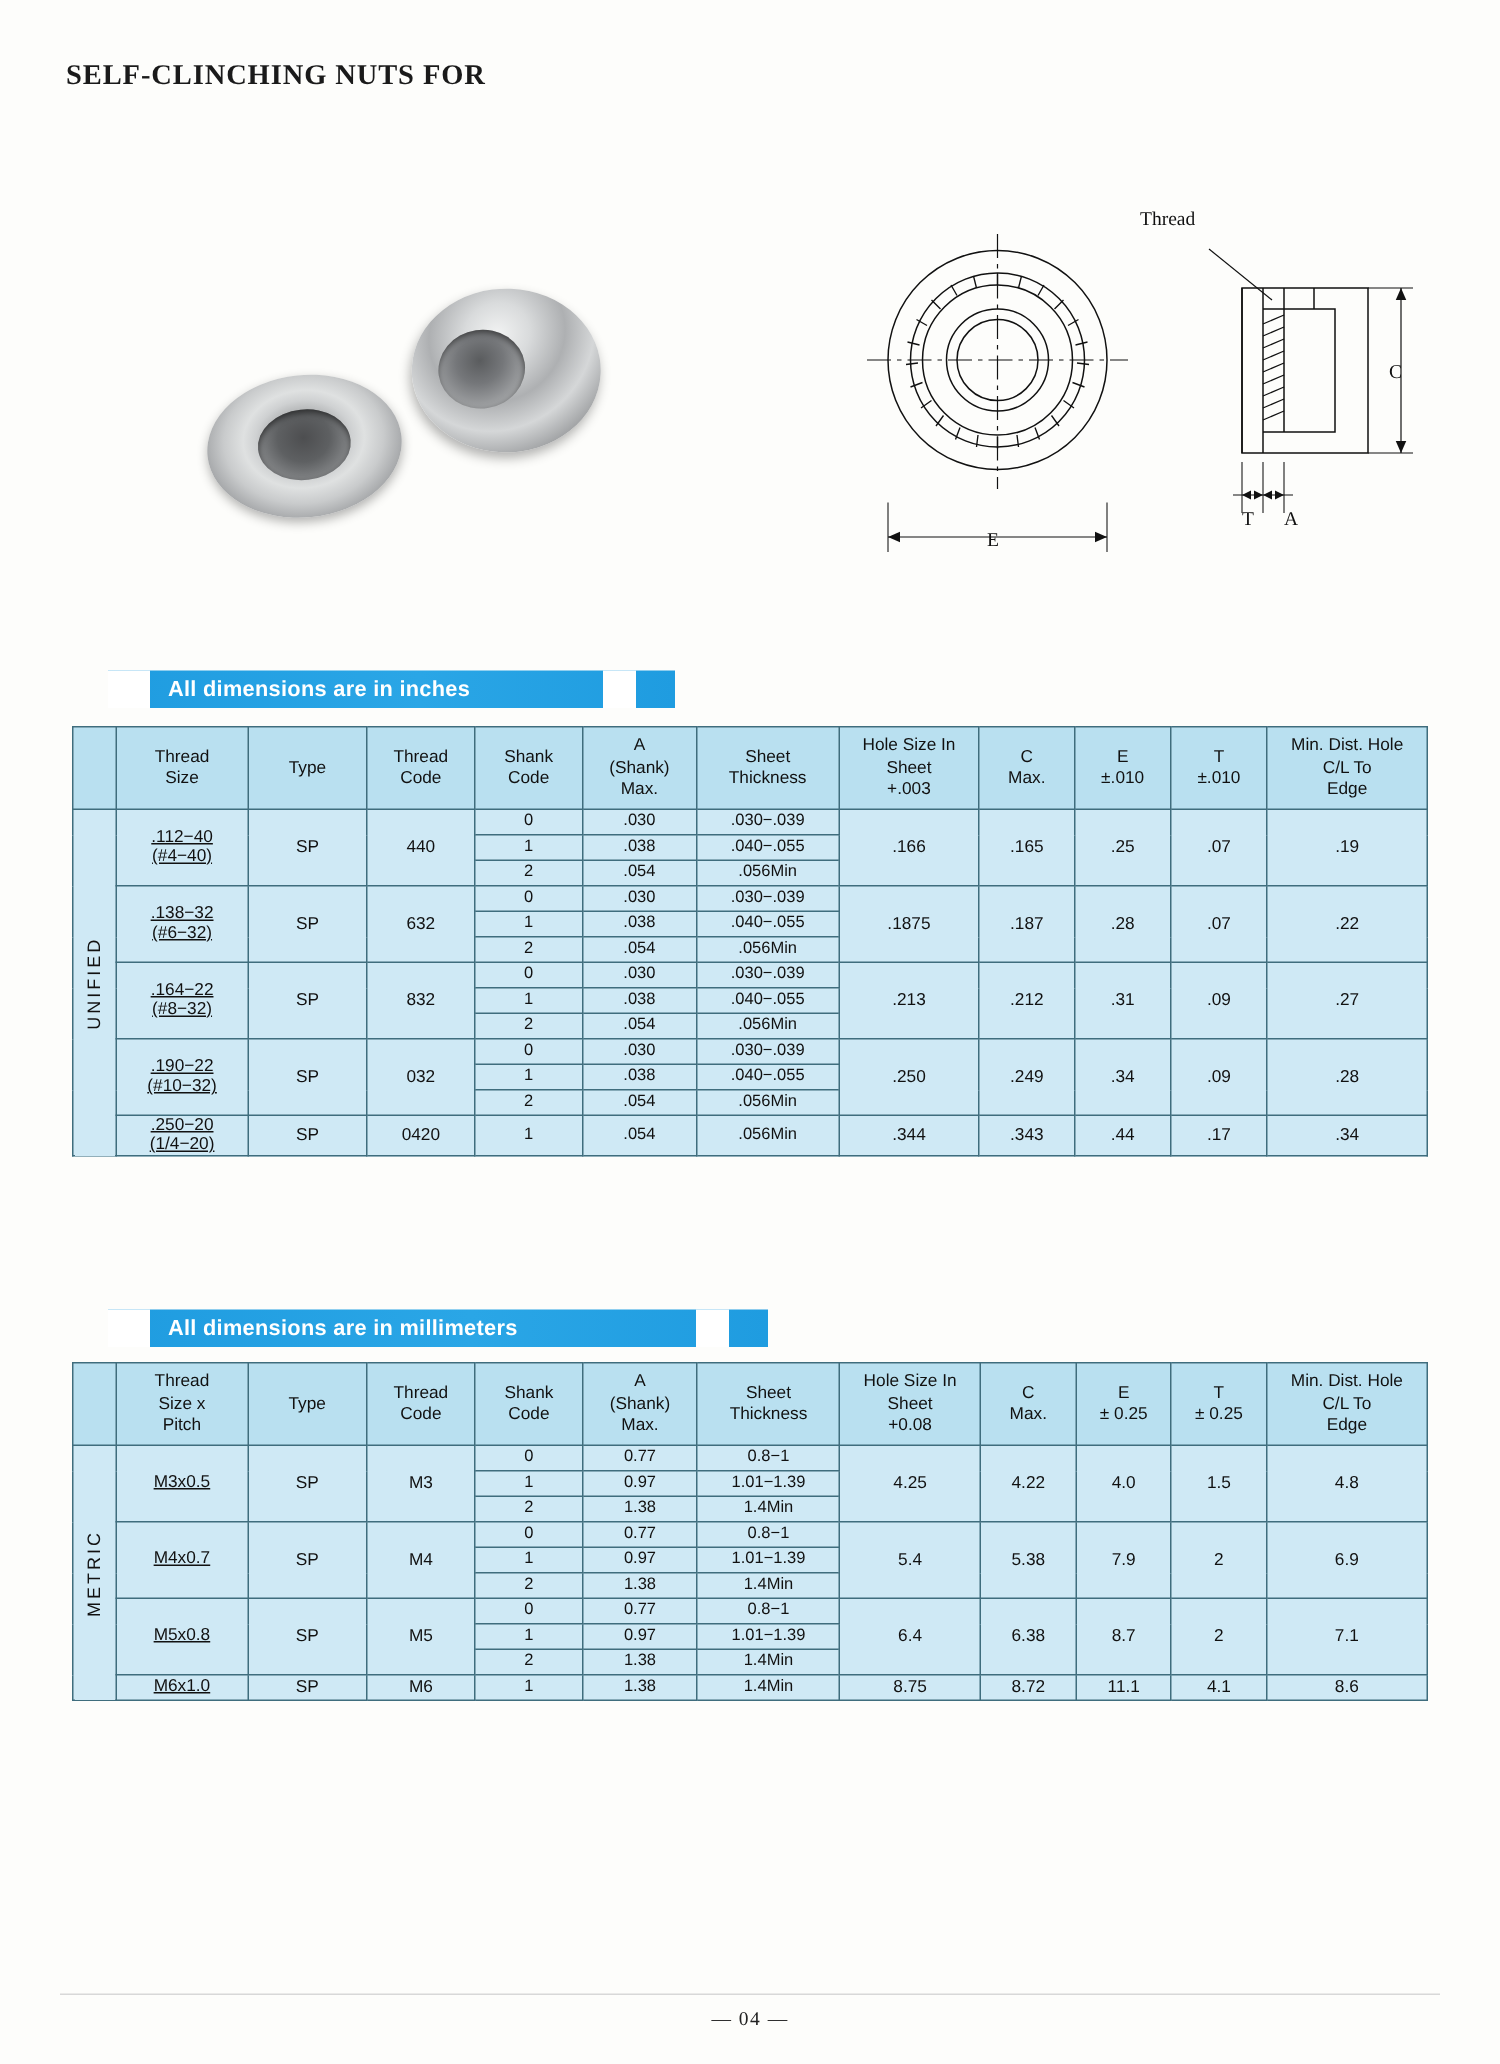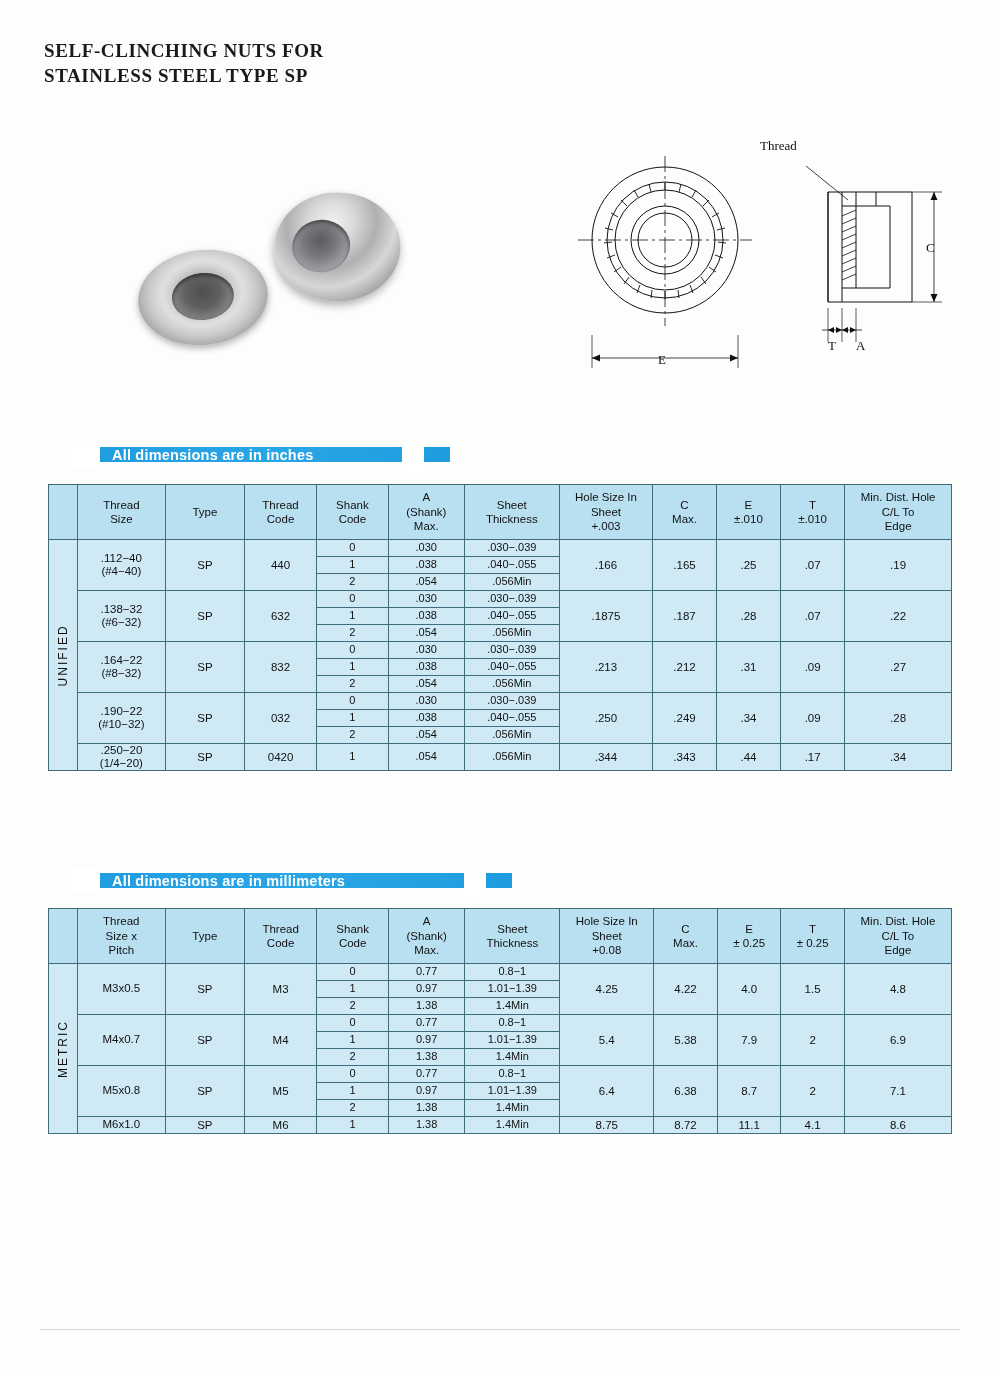--- a/index.html
+++ b/index.html
@@ -93,21 +93,21 @@
   .dwg-label {
     position: absolute;
     font-family: "Liberation Serif", serif;
     font-size: 13px;
     color: #111;
   }
 
   
   .banner {
     position: absolute;
-    height: 15px;
+    height: 25px;
     background: linear-gradient(to right, #1f9ce0 0%, #2aa6e6 55%, #1f9ce0 100%);
     display: flex;
     align-items: center;
   }
   .banner .tick {
     width: 28px;
     height: 25px;
     background: #ffffff;
     flex: 0 0 auto;
   }
@@ -155,21 +155,21 @@
     transform: rotate(180deg);
     letter-spacing: 2px;
     font-weight: bold;
     font-size: 12px;
     background: #cfe9f5;
     width: 24px;
   }
   td.sub { height: 16px; font-size: 11px; }
   td.main { font-size: 11.5px; }
   .cellpair { line-height: 1.15; }
-  .cellpair span { display: block; }
+  .cellpair span { display: block; text-decoration: underline; }
 
   .tbl-unified { left: 48px; top: 484px; width: 904px; }
   .tbl-metric  { left: 48px; top: 908px; width: 904px; }
 
   .footer {
     position: absolute;
     left: 0;
     right: 0;
     bottom: 22px;
     text-align: center;
@@ -187,21 +187,20 @@
     background: #d8d8d8;
   }
 </style>
 </head>
 <body>
 
 <div class="page">
 
   <div class="title">
     <div>SELF-CLINCHING NUTS FOR</div>
-    <div>STAINLESS STEEL TYPE SP</div>
   </div>
 
   <div class="photos">
     <div class="nut-photo nut-a"></div>
     <div class="nut-photo nut-b"></div>
   </div>
 
   <div class="drawings">
     <svg width="410" height="260" viewBox="0 0 410 260">
       <g stroke="#111" fill="none" stroke-width="1">
@@ -563,13 +562,14 @@
           <td rowspan="1" class="main">8.75</td>
           <td rowspan="1" class="main">8.72</td>
           <td rowspan="1" class="main">11.1</td>
           <td rowspan="1" class="main">4.1</td>
           <td rowspan="1" class="main">8.6</td>
         </tr>
       </tbody>
   </table>
 
   <div class="footer-line"></div>
+  <div class="footer">— 04 —</div>
 </div>
 
 </body></html>

